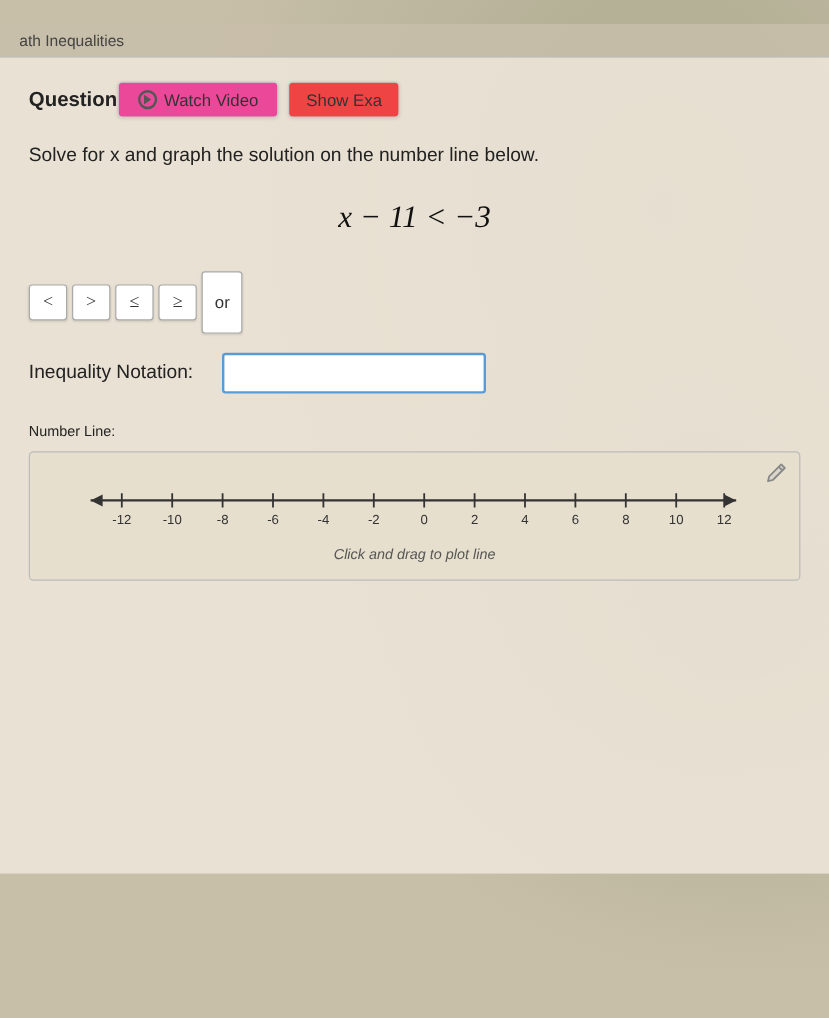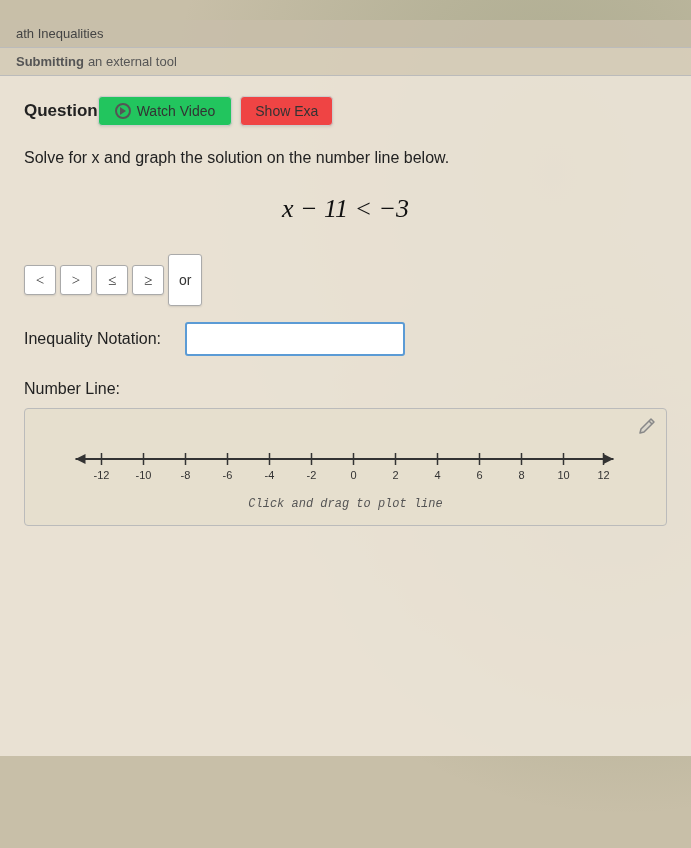--- a/index.html
+++ b/index.html
@@ -98,21 +98,21 @@
     .header-buttons {
       display: flex;
       align-items: center;
       gap: 8px;
     }
 
     .watch-video-btn {
       display: flex;
       align-items: center;
       gap: 6px;
-      background: #22c55e;
+      background: #ec4899;
       border: 1px solid #ccc;
       border-radius: 4px;
       padding: 6px 16px;
       font-size: 14px;
       color: #333;
       font-family: Arial, sans-serif;
       cursor: pointer;
       box-shadow: 0 1px 3px rgba(0,0,0,0.1);
     }
 
@@ -244,75 +244,71 @@
       color: #222;
       outline: none;
     }
 
     
     .number-line-section {
       margin-bottom: 20px;
     }
 
     .number-line-label {
-      font-size: 16px;
+      font-size: 12px;
       color: #222;
       font-family: Arial, sans-serif;
       margin-bottom: 10px;
     }
 
     .number-line-box {
       background: rgba(230,222,205,0.95);
       border: 1px solid #bbb;
       border-radius: 4px;
-      padding: 30px 20px 14px 20px;
+      padding: 20px 20px 14px 20px;
       position: relative;
     }
 
     
     .number-line-wrapper {
       position: relative;
       height: 50px;
       margin-bottom: 8px;
     }
 
     .number-line-svg {
       width: 100%;
       height: 50px;
     }
 
     .click-drag-text {
       text-align: center;
       font-size: 12px;
       color: #555;
-      font-family: Liberation Mono, monospace;
+      font-family: Liberation Sans, sans-serif;
       font-style: italic;
     }
 
     
     .pencil-icon-container {
       position: absolute;
       top: 8px;
       right: 10px;
     }
   </style>
 </head>
 <body>
 
 <div class="page-container">
 
   <div class="breadcrumb-bar">
     <span>ath Inequalities</span>
   </div>
 
 
-  <div class="submitting-bar">
-    <span class="submitting-label">Submitting</span>
-    <span>an external tool</span>
-  </div>
 
   <div class="main-content">
 
     <div class="question-header">
       <div class="question-label">Question</div>
       <div class="header-buttons">
         <button class="watch-video-btn">
           <div class="play-icon-circle">
             <div class="play-triangle"></div>
           </div>

